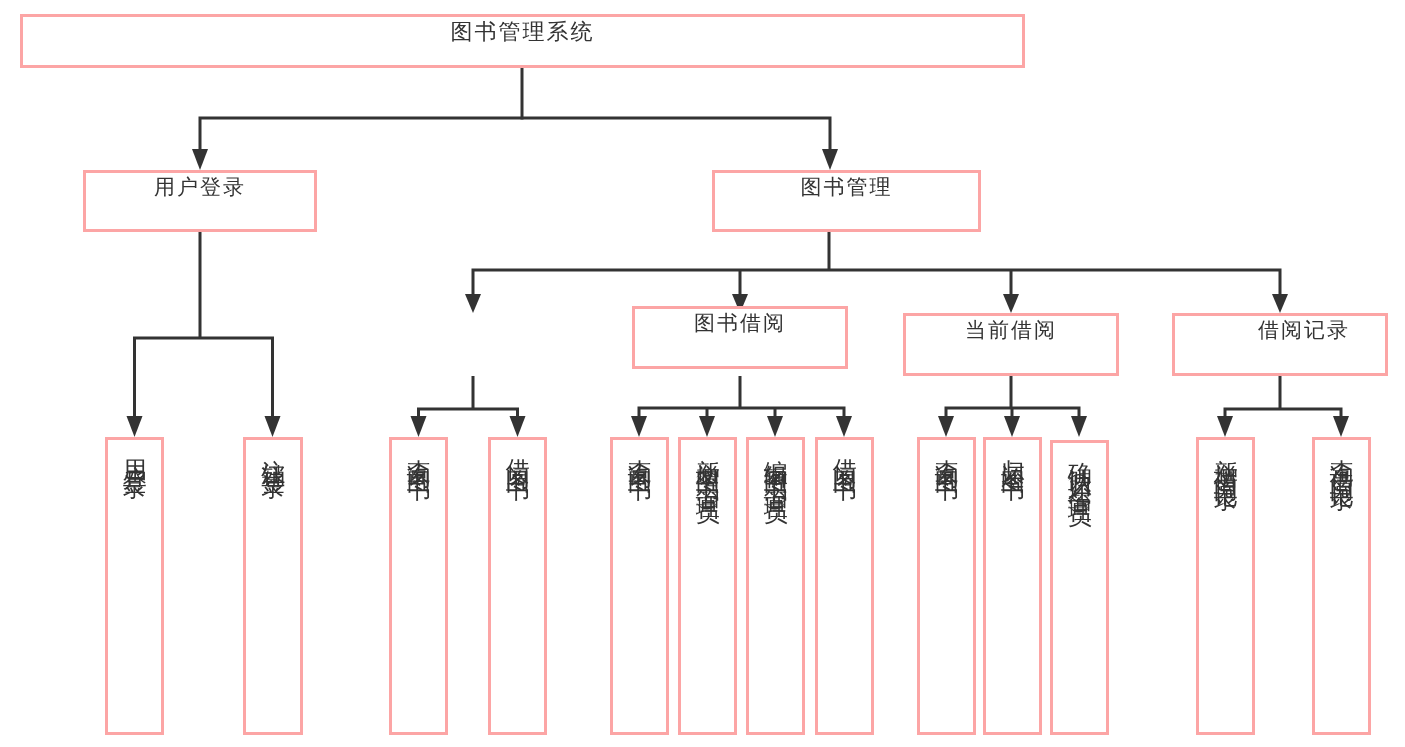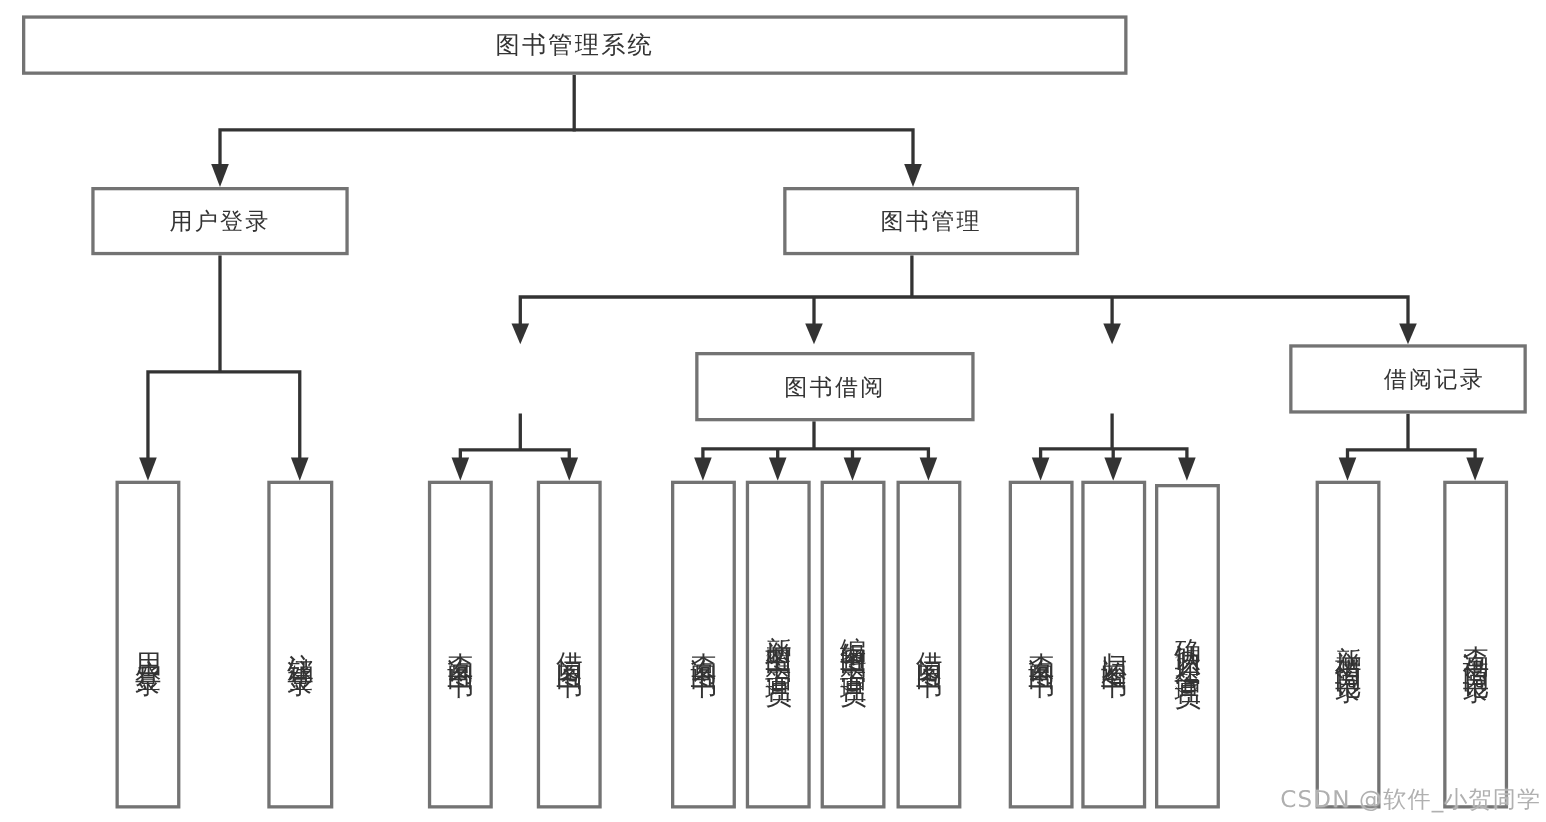--- a/index.html
+++ b/index.html
@@ -12,25 +12,25 @@
     overflow: hidden;
   }
   svg.connectors {
     position: absolute;
     left: 0; top: 0;
     width: 1405px; height: 747px;
   }
   .box {
     position: absolute;
     box-sizing: border-box;
-    border: 3px solid #737373;
+    border: 3px solid #fca5a5;
     background: #ffffff;
     color: #333333;
     display: flex;
-    align-items: center;
+    align-items: flex-start;
     justify-content: center;
     text-align: center;
   }
   .hlabel {
     font-size: 21px;
     letter-spacing: 2px;
     white-space: nowrap;
     color: #333333;
   }
   .root .hlabel { font-size: 22px; }
@@ -103,22 +103,25 @@
     <span class="hlabel">图书管理系统</span>
   </div>
 
   <div class="box" style="left:83px; top:170px; width:234px; height:62px;">
     <span class="hlabel">用户登录</span>
   </div>
   <div class="box" style="left:712px; top:170px; width:269px; height:62px;">
     <span class="hlabel">图书管理</span>
   </div>
 
-  <div class="box" style="left:632px; top:320px; width:254px; height:63px;">
+  <div class="box" style="left:632px; top:306px; width:216px; height:63px;">
     <span class="hlabel">图书借阅</span>
+  </div>
+  <div class="box" style="left:903px; top:313px; width:216px; height:63px;">
+    <span class="hlabel">当前借阅</span>
   </div>
   <div class="box" style="left:1172px; top:313px; width:216px; height:63px;padding-left:48px;">
     <span class="hlabel">借阅记录</span>
   </div>
 
   <div class="box" style="left:105px; top:437px; width:59px; height:298px;">
     <span class="vtext">用户登录</span>
   </div>
   <div class="box" style="left:243px; top:437px; width:60px; height:298px;">
     <span class="vtext">注销登录</span>
@@ -154,15 +157,14 @@
     <span class="vtext">确认归还（管理员）</span>
   </div>
 
   <div class="box" style="left:1196px; top:437px; width:59px; height:298px;">
     <span class="vtext">新增借阅记录</span>
   </div>
   <div class="box" style="left:1312px; top:437px; width:59px; height:298px;">
     <span class="vtext">查询借阅记录</span>
   </div>
 
-  <div class="watermark">CSDN @软件_小贺同学</div>
 
 </div>
 
 </body></html>

